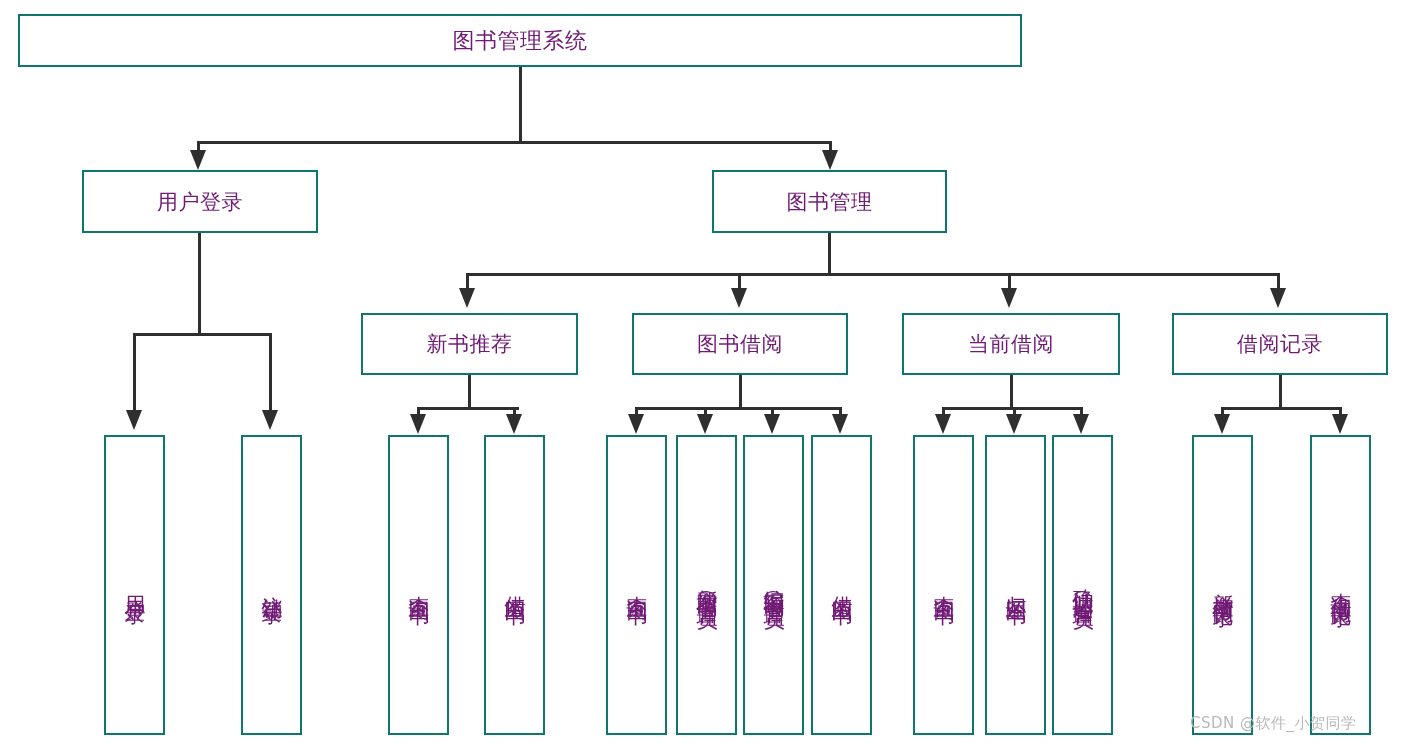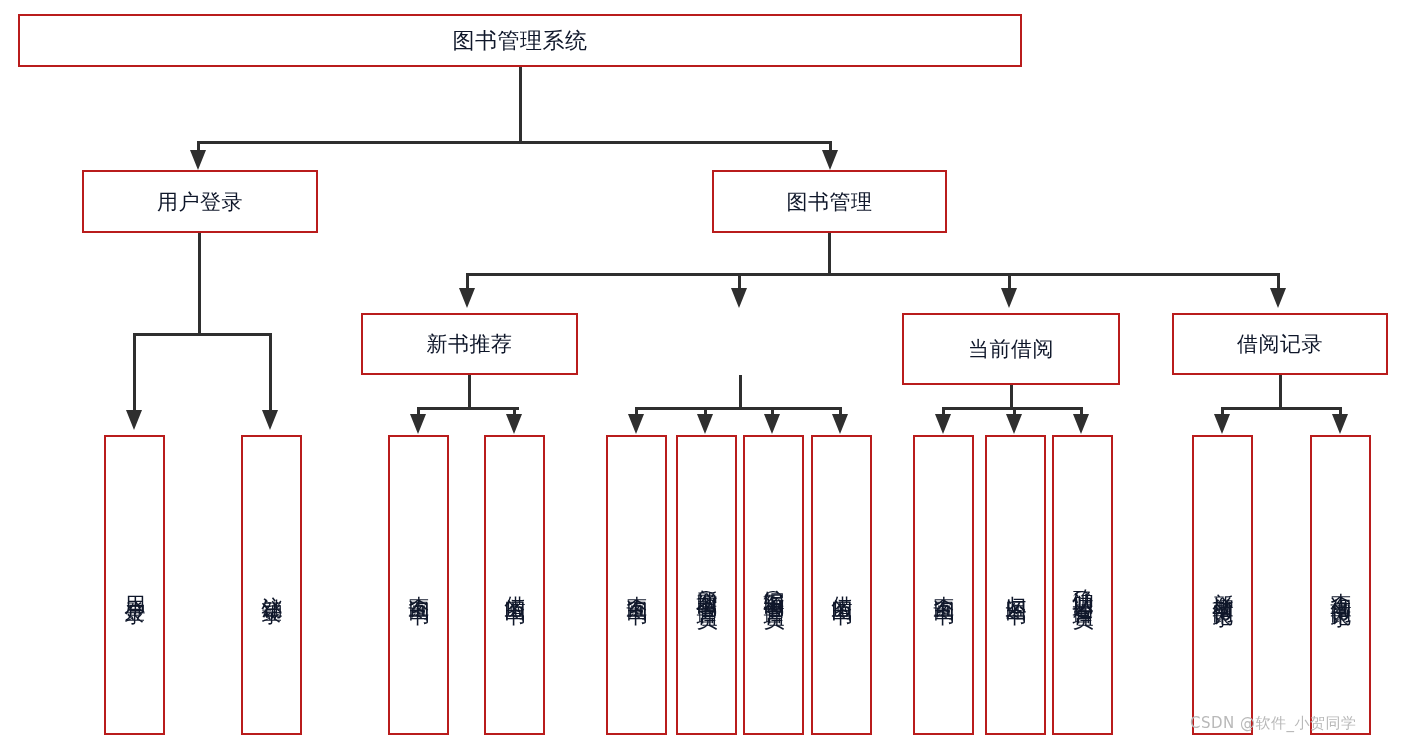--- a/index.html
+++ b/index.html
@@ -13,26 +13,26 @@
   #canvas {
     position: relative;
     width: 1405px;
     height: 747px;
     background: #ffffff;
     overflow: hidden;
   }
   .node {
     position: absolute;
     box-sizing: border-box;
-    border: 2px solid #b91c1c;
+    border: 2px solid #0f766e;
     background: #ffffff;
     display: flex;
     align-items: center;
     justify-content: center;
-    color: #0f172a;
+    color: #701a75;
   }
   .node-h {
     font-size: 21px;
     letter-spacing: 0.5px;
     white-space: nowrap;
   }
   .node-v {
     writing-mode: vertical-rl;
     text-orientation: upright;
     font-size: 21px;
@@ -142,21 +142,24 @@
   <div class="node node-h" style="left:82px; top:170px; width:236px; height:63px;">
     <span class="lbl">用户登录</span>
   </div>
   <div class="node node-h" style="left:712px; top:170px; width:235px; height:63px;">
     <span class="lbl">图书管理</span>
   </div>
 
   <div class="node node-h" style="left:361px; top:313px; width:217px; height:62px;">
     <span class="lbl">新书推荐</span>
   </div>
-  <div class="node node-h" style="left:902px; top:313px; width:218px; height:72px;">
+  <div class="node node-h" style="left:632px; top:313px; width:216px; height:62px;">
+    <span class="lbl">图书借阅</span>
+  </div>
+  <div class="node node-h" style="left:902px; top:313px; width:218px; height:62px;">
     <span class="lbl">当前借阅</span>
   </div>
   <div class="node node-h" style="left:1172px; top:313px; width:216px; height:62px;justify-content:center;">
     <span class="lbl">借阅记录</span>
   </div>
 
   <div class="node node-v" style="left:104px; top:435px; width:61px; height:300px;">
     <span class="lbl">用户登录</span>
   </div>
   <div class="node node-v" style="left:241px; top:435px; width:61px; height:300px;">

